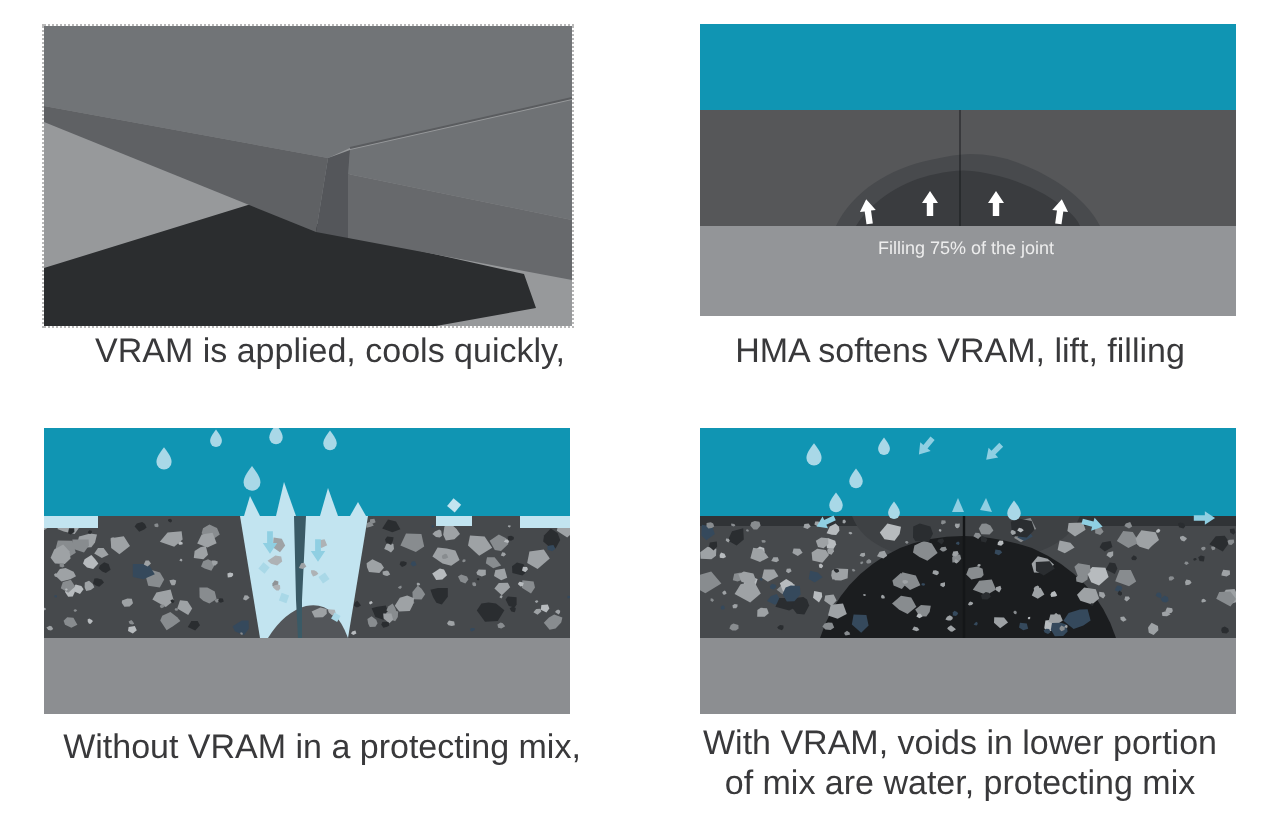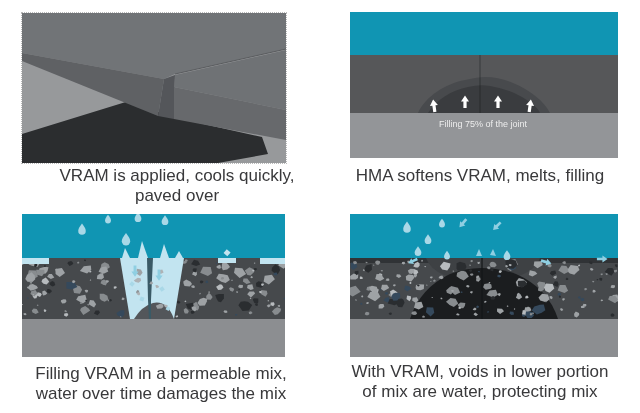--- a/index.html
+++ b/index.html
@@ -5,21 +5,21 @@
   html,body{margin:0;padding:0;background:#ffffff;}
   #page{position:relative;width:634px;height:413px;background:#ffffff;overflow:hidden;
         font-family:"Liberation Sans",sans-serif;}
   .panel{position:absolute;}
   .panel svg{display:block;width:100%;height:100%;}
   #panel-1{left:21px;top:12px;width:264px;height:150px;border:1px dotted #b9b9b9;box-sizing:content-box;}
   #panel-2{left:350px;top:12px;width:268px;height:146px;}
   #panel-3{left:22px;top:214px;width:263px;height:143px;}
   #panel-4{left:350px;top:214px;width:268px;height:143px;}
   .caption{position:absolute;text-align:center;font-size:17px;line-height:20px;color:#39393b;}
-  #cap-1{left:16px;top:166px;width:322px;}
+  #cap-1{left:4px;top:166px;width:322px;}
   #cap-2{left:320px;top:166px;width:320px;}
   #cap-3{left:0;top:364px;width:322px;}
   #cap-4{left:320px;top:362px;width:320px;}
   svg text{font-family:"Liberation Sans",sans-serif;}
 </style>
 </head>
 <body>
 
 <div id="page">
 
@@ -497,27 +497,25 @@
         <path d="M0,-6.5 L4,-0.5 L1.6,-0.5 L1.6,6 L-1.6,6 L-1.6,-0.5 L-4,-0.5 Z" transform="translate(252,45) rotate(90) scale(0.85)"></path>
         <path d="M0,-6.5 L4,-0.5 L1.6,-0.5 L1.6,6 L-1.6,6 L-1.6,-0.5 L-4,-0.5 Z" transform="translate(63,47) rotate(-115) scale(0.8)"></path>
         <polygon points="126,42 129,35 132,42"></polygon>
         <polygon points="140,41 143,35 146,42"></polygon>
       </g>
     </svg>
   </div>
 
   <div class="caption" id="cap-1">
     <div>VRAM is applied, cools quickly,</div>
-    <div>paved over</div>
   </div>
   <div class="caption" id="cap-2">
-    <div>HMA softens VRAM, melts, filling</div>
+    <div>HMA softens VRAM, lift, filling</div>
   </div>
   <div class="caption" id="cap-3">
-    <div>Filling VRAM in a permeable mix,</div>
-    <div>water over time damages the mix</div>
+    <div>Without VRAM in a protecting mix,</div>
   </div>
   <div class="caption" id="cap-4">
     <div>With VRAM, voids in lower portion</div>
     <div>of mix are water, protecting mix</div>
   </div>
 
 </div>
 
 </body></html>

